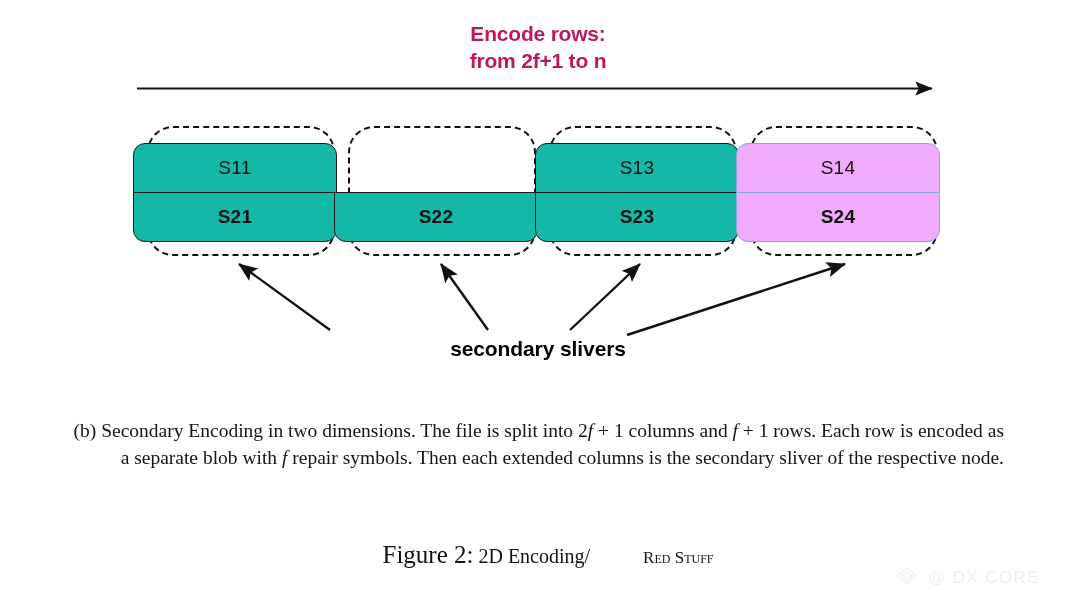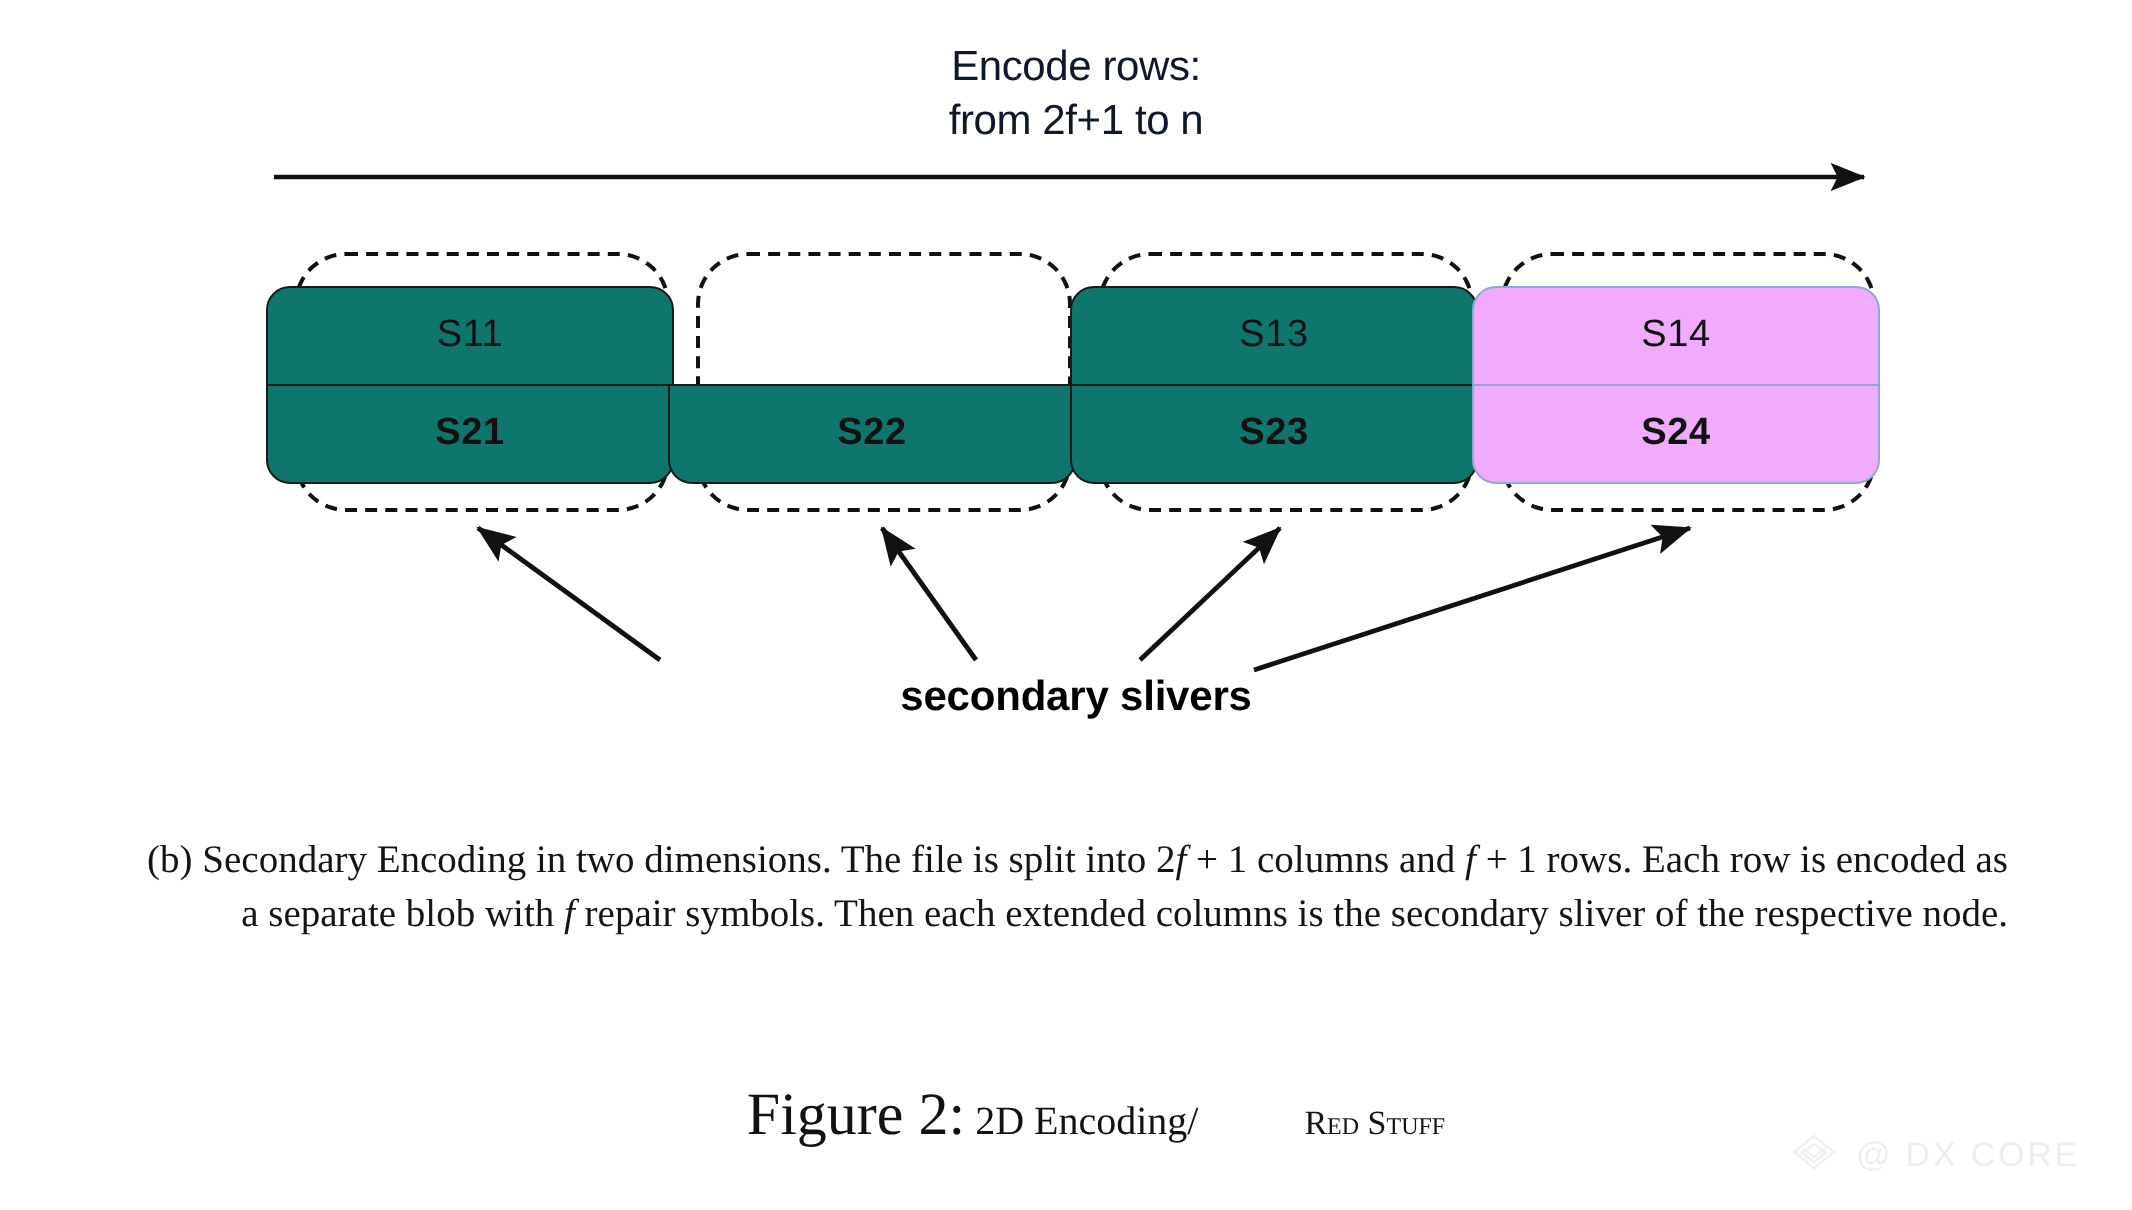--- a/index.html
+++ b/index.html
@@ -24,25 +24,25 @@
     height: 400px;
   }
 
   #encode-title {
     position: absolute;
     left: 338px;
     top: 20px;
     width: 400px;
     text-align: center;
     font-family: "Liberation Sans", sans-serif;
-    font-weight: normal;
+    font-weight: bold;
     font-size: 21px;
     line-height: 27px;
     letter-spacing: -0.2px;
-    color: #0f172a;
+    color: #be185d;
   }
   #encode-title .line2 { display: block; }
 
   svg#diagram-svg {
     position: absolute;
     left: 0; top: 0;
     width: 1066px;
     height: 400px;
   }
 
@@ -60,21 +60,21 @@
     border: 2px dashed #111111;
     border-radius: 26px;
     box-sizing: border-box;
     background: transparent;
   }
 
   .cell {
     position: absolute;
     box-sizing: border-box;
     border: 1.6px solid #1a1a1a;
-    background: #0f766e;
+    background: #14b8a6;
     display: flex;
     align-items: center;
     justify-content: center;
     font-family: "Liberation Sans", sans-serif;
     font-size: 19px;
     color: #111111;
     letter-spacing: 0.3px;
   }
   .cell.top    { border-radius: 12px 12px 0 0; }
   .cell.bottom { border-radius: 0 0 12px 12px; font-weight: bold; }
@@ -114,21 +114,21 @@
   #figure-title {
     position: absolute;
     left: 0;
     top: 541px;
     width: 1066px;
     text-align: center;
     font-family: "Liberation Serif", serif;
     font-size: 23px;
     color: #121212;
   }
-  #figure-title .fignum { font-size: 30px; margin-left: 30px; }
+  #figure-title .fignum { font-size: 25px; margin-left: 30px; }
   #figure-title .rest { font-size: 20px; }
   #figure-title .smallcaps {
     font-variant: small-caps;
     font-size: 17px;
     margin-left: 48px;
   }
 
   
   #watermark {
     position: absolute;

